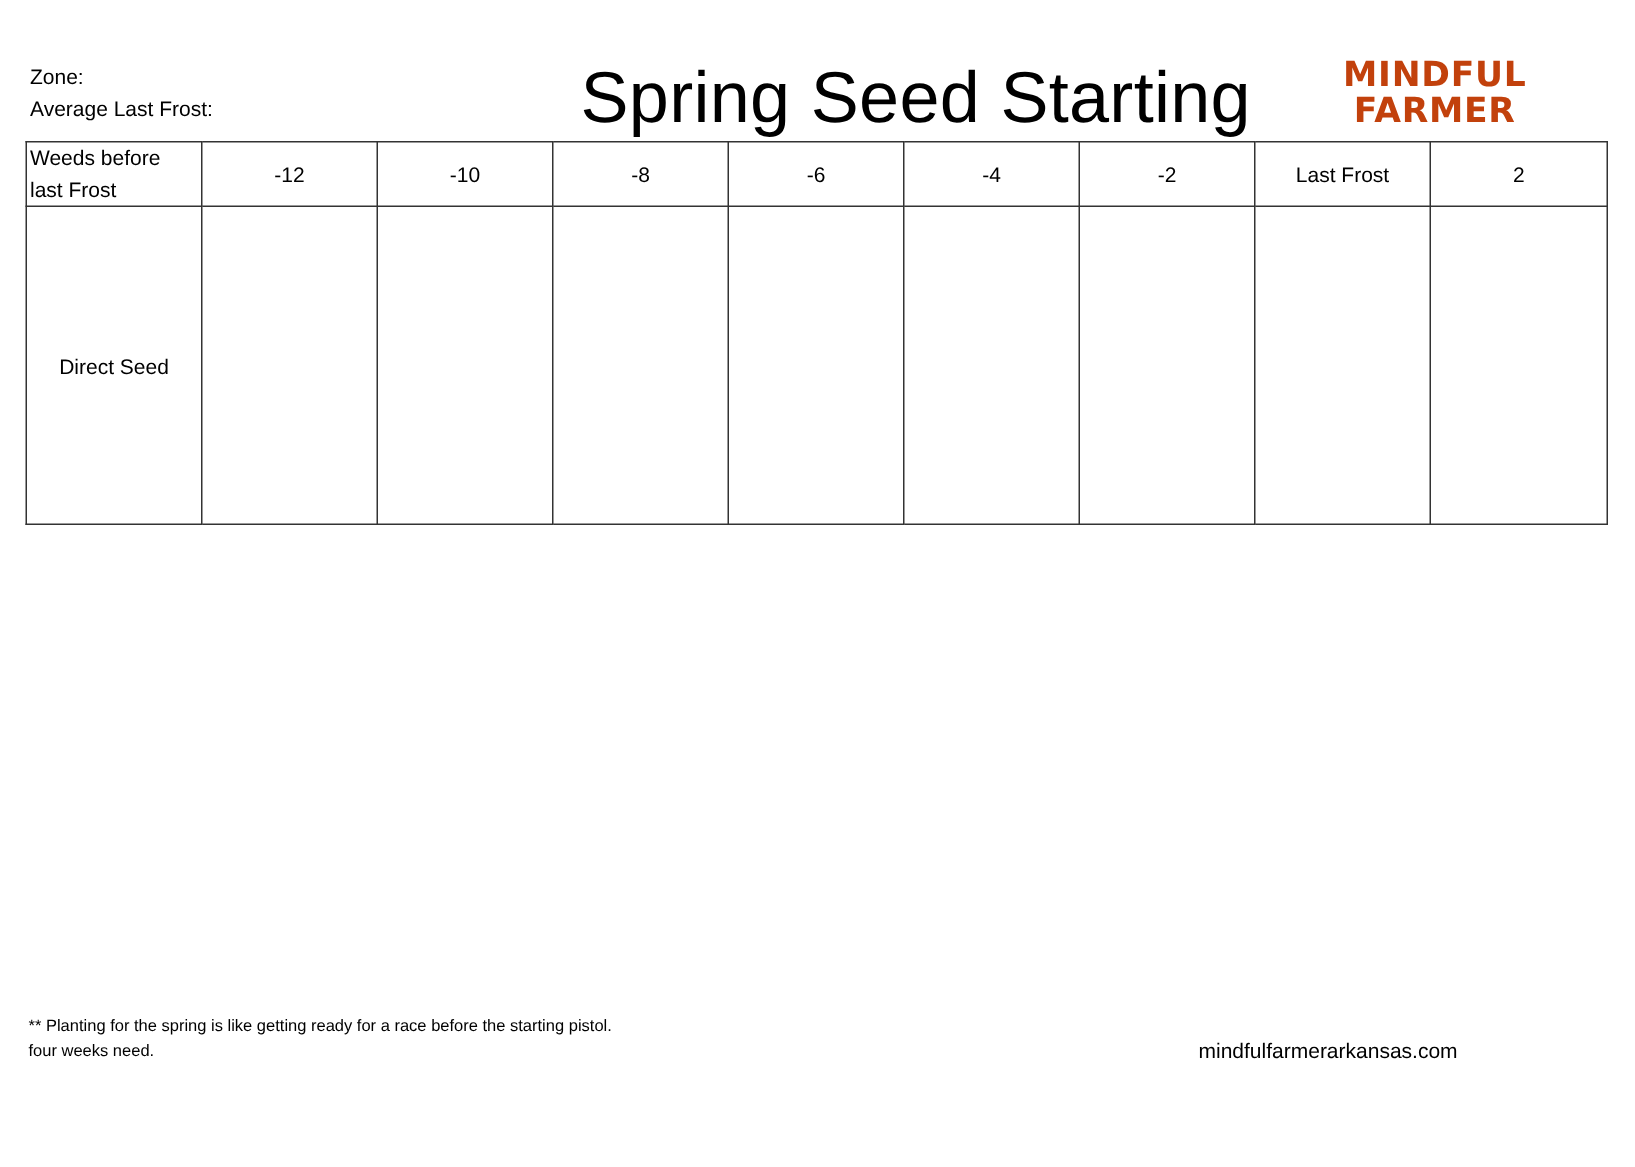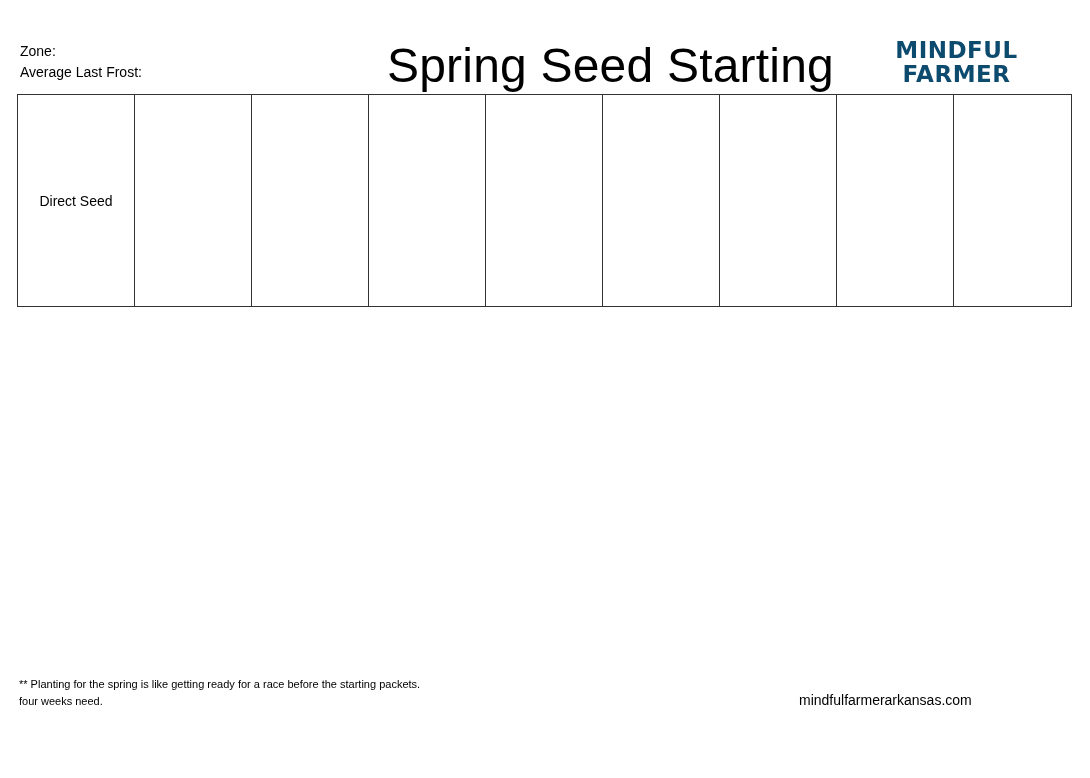--- a/index.html
+++ b/index.html
@@ -2,21 +2,21 @@
 <html><head>
 <meta charset="utf-8">
 <style>
   html, body { margin: 0; padding: 0; background: #ffffff; }
   body { width: 1090px; height: 778px; position: relative; overflow: hidden;
          font-family: "Liberation Sans", sans-serif; color: #000; }
   .zone-block { position: absolute; left: 20px; top: 41px; font-size: 14px; line-height: 21px; }
   .title { position: absolute; left: 387px; top: 44px; font-size: 48px; line-height: 44px;
            font-family: "Liberation Sans", sans-serif; letter-spacing: 0.2px; }
   .logo { position: absolute; left: 888px; top: 38px; width: 137px; text-align: center;
-          font-family: "DejaVu Sans", sans-serif; font-weight: bold; color: #0c4a6e;
+          font-family: "DejaVu Sans", sans-serif; font-weight: bold; color: #c2410c;
           font-size: 23px; line-height: 24px; letter-spacing: 0.5px; }
   table.grid { position: absolute; left: 17px; top: 94px; border-collapse: collapse;
                table-layout: fixed; width: 1054px; }
   table.grid td { border: 1.3px solid #333; font-size: 14px; text-align: center;
                   vertical-align: middle; padding: 0; }
   .hdr-row td { height: 37px; }
   .hdr-first { text-align: left !important; line-height: 21px; padding-left: 2px !important; }
   .tall-row td { height: 211px; }
   .notes-row td { height: 114px; }
   .footnotes { position: absolute; left: 19px; top: 676px; font-size: 11px; line-height: 16.5px; width: 600px; }
@@ -44,32 +44,46 @@
       <col style="width:117px">
       <col style="width:117px">
       <col style="width:117px">
     <col style="width:117px">
       <col style="width:117px">
       <col style="width:117px">
       <col style="width:117px">
       <col style="width:118px">
   </colgroup>
   <tbody>
+      <tr class="hdr-row">
+    <td class="hdr-first">
+      <div>Weeds before</div>
+      <div>last Frost</div>
+    </td>
+    <td>-12</td>
+    <td>-10</td>
+    <td>-8</td>
+    <td>-6</td>
+    <td>-4</td>
+    <td>-2</td>
+    <td>Last Frost</td>
+    <td>2</td>
+  </tr>
   <tr class="tall-row">
     <td>Direct Seed</td>
     <td></td>
     <td></td>
     <td></td>
     <td></td>
     <td></td>
     <td></td>
     <td></td>
     <td></td>
   </tr>
 </tbody>
   </table>
 
 <div class="footnotes">
-  <p>** Planting for the spring is like getting ready for a race before the starting packets.</p>
+  <p>** Planting for the spring is like getting ready for a race before the starting pistol.</p>
   <p>four weeks need.</p>
 </div>
 
 <div class="website">mindfulfarmerarkansas.com</div>
 
 </body></html>

